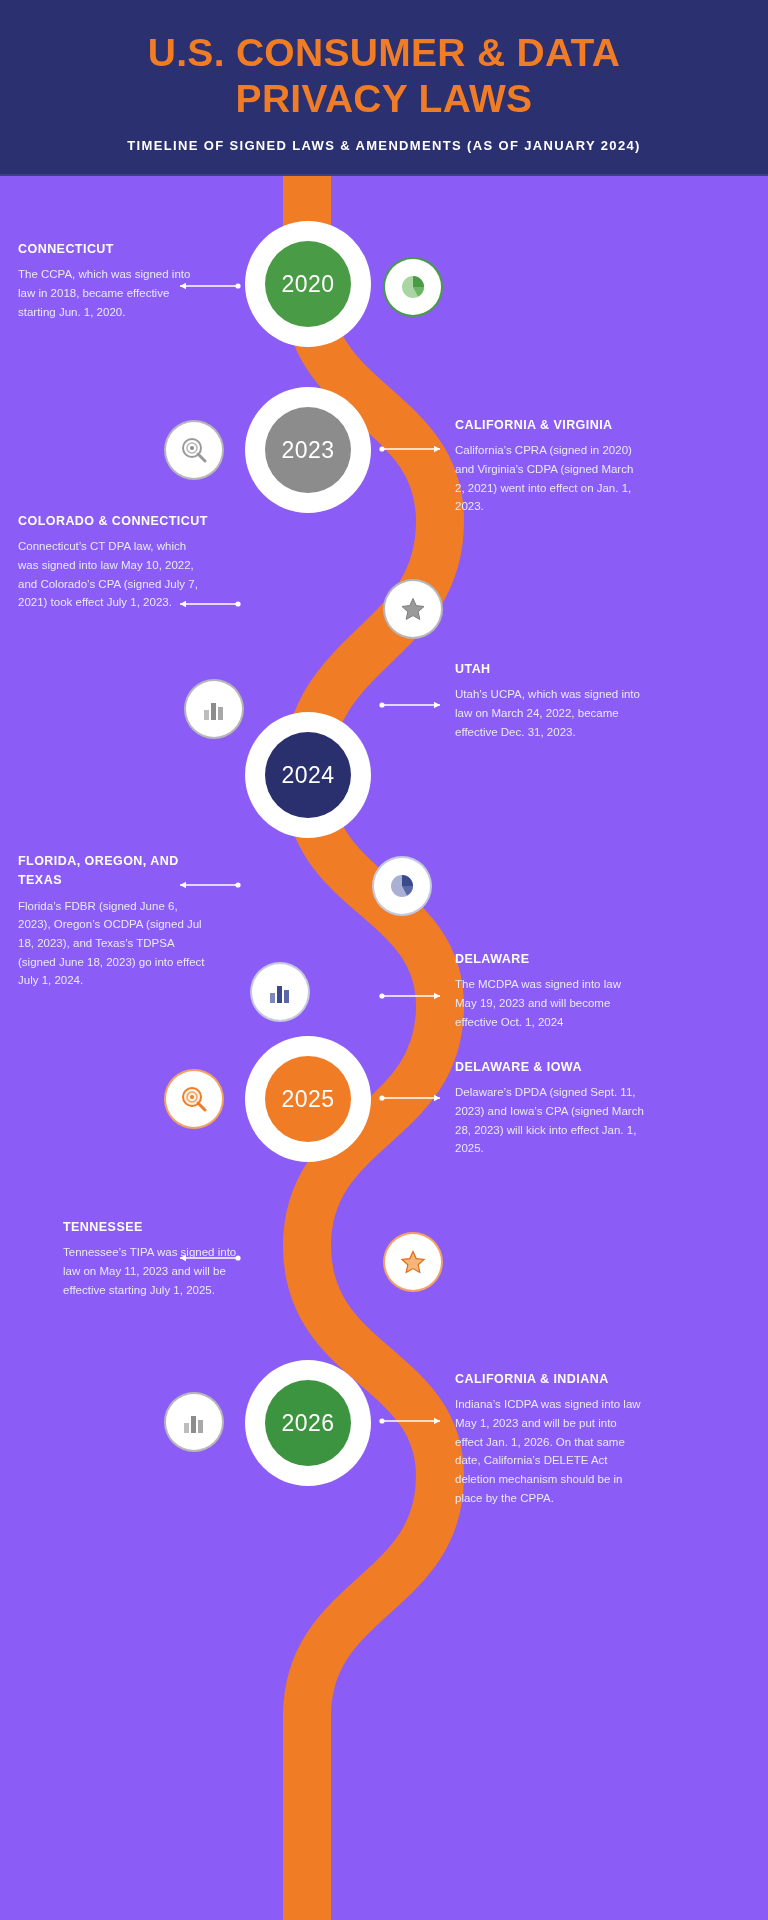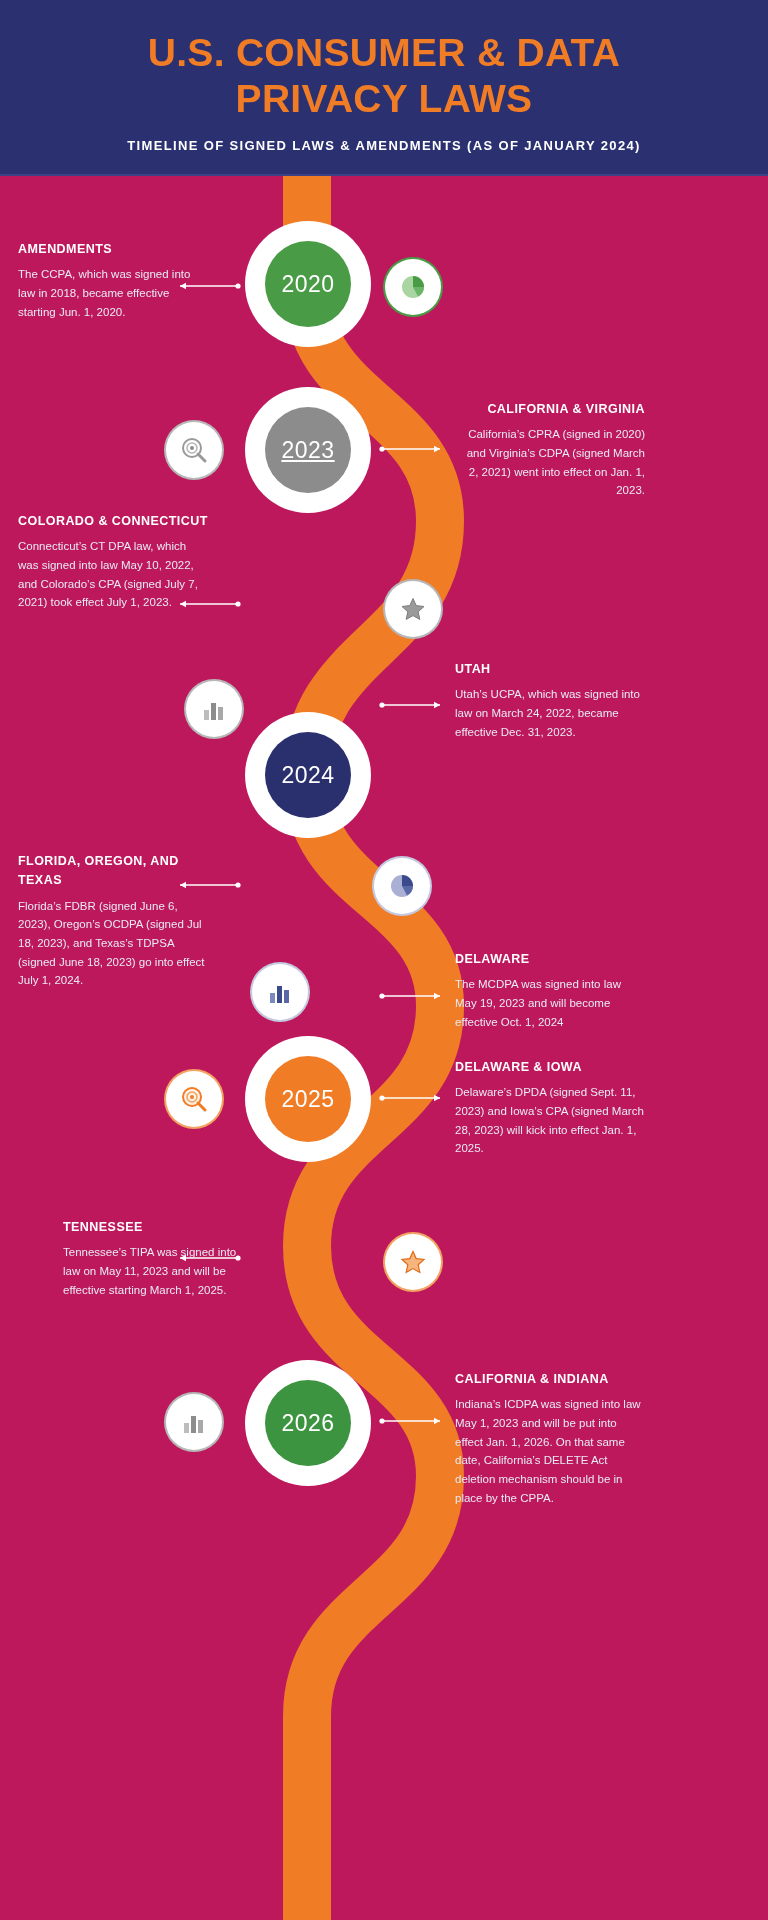--- a/index.html
+++ b/index.html
@@ -7,21 +7,21 @@
     width: 768px;
     height: 1920px;
     background: #2a2f6e;
     font-family: "Liberation Sans", sans-serif;
     overflow: hidden;
   }
   .page {
     position: relative;
     width: 768px;
     height: 1920px;
-    background: #be185d;
+    background: #8b5cf6;
     overflow: hidden;
   }
 
   
   .header {
     position: absolute;
     top: 0; left: 0;
     width: 768px;
     height: 176px;
     background: #2b3070;
@@ -133,21 +133,21 @@
              L 307 1744" fill="none" stroke="#f07c26" stroke-width="48" stroke-linecap="butt"></path>
   </svg>
 
   <div class="year-node" style="left:245px; top:221px; width:126px; height:126px;">
     <div class="year-inner" style="width:86px; height:86px; background:#4a9b46;">
       <span>2020</span>
     </div>
   </div>
 
   <div class="year-node" style="left:245px; top:387px; width:126px; height:126px;">
-    <div class="year-inner" style="width:86px; height:86px; background:#8c8c8c;text-decoration:underline;">
+    <div class="year-inner" style="width:86px; height:86px; background:#8c8c8c;">
       <span>2023</span>
     </div>
   </div>
 
   <div class="year-node" style="left:245px; top:712px; width:126px; height:126px;">
     <div class="year-inner" style="width:86px; height:86px; background:#2a2f6e;">
       <span>2024</span>
     </div>
   </div>
 
@@ -291,25 +291,25 @@
   </div>
   <div class="connector" style="left:378px; top:1416px; width:70px;">
     <svg width="70" height="10" viewBox="0 0 70 10">
         <line x1="4" y1="5" x2="62" y2="5" stroke="#ffffff" stroke-width="1.3"></line>
         <path d="M62 5 L56 1.8 L56 8.2 Z" fill="#ffffff"></path>
         <circle cx="4" cy="5" r="2.6" fill="#ffffff"></circle>
       </svg>
   </div>
 
   <div class="card left" style="top:240px;">
-    <div class="card-title">AMENDMENTS</div>
+    <div class="card-title">CONNECTICUT</div>
     <div class="card-body">The CCPA, which was signed into law in 2018, became effective starting Jun. 1, 2020.</div>
   </div>
 
-  <div class="card right" style="top:400px;text-align:right;">
+  <div class="card right" style="top:416px;">
     <div class="card-title">CALIFORNIA &amp; VIRGINIA</div>
     <div class="card-body">California’s CPRA (signed in 2020) and Virginia’s CDPA (signed March 2, 2021) went into effect on Jan. 1, 2023.</div>
   </div>
 
   <div class="card left" style="top:512px;">
     <div class="card-title">COLORADO &amp; CONNECTICUT</div>
     <div class="card-body">Connecticut’s CT DPA law, which was signed into law May 10, 2022, and Colorado’s CPA (signed July 7, 2021) took effect July 1, 2023.</div>
   </div>
 
   <div class="card right" style="top:660px;">
@@ -327,21 +327,21 @@
     <div class="card-body">The MCDPA was signed into law May 19, 2023 and will become effective Oct. 1, 2024</div>
   </div>
 
   <div class="card right" style="top:1058px;">
     <div class="card-title">DELAWARE &amp; IOWA</div>
     <div class="card-body">Delaware’s DPDA (signed Sept. 11, 2023) and Iowa’s CPA (signed March 28, 2023) will kick into effect Jan. 1, 2025.</div>
   </div>
 
   <div class="card left" style="top:1218px;margin-left:45px;">
     <div class="card-title">TENNESSEE</div>
-    <div class="card-body">Tennessee’s TIPA was signed into law on May 11, 2023 and will be effective starting March 1, 2025.</div>
+    <div class="card-body">Tennessee’s TIPA was signed into law on May 11, 2023 and will be effective starting July 1, 2025.</div>
   </div>
 
   <div class="card right" style="top:1370px;">
     <div class="card-title">CALIFORNIA &amp; INDIANA</div>
     <div class="card-body">Indiana’s ICDPA was signed into law May 1, 2023 and will be put into effect Jan. 1, 2026. On that same date, California’s DELETE Act deletion mechanism should be in place by the CPPA.</div>
   </div>
 
 </div>
 
 </body></html>

